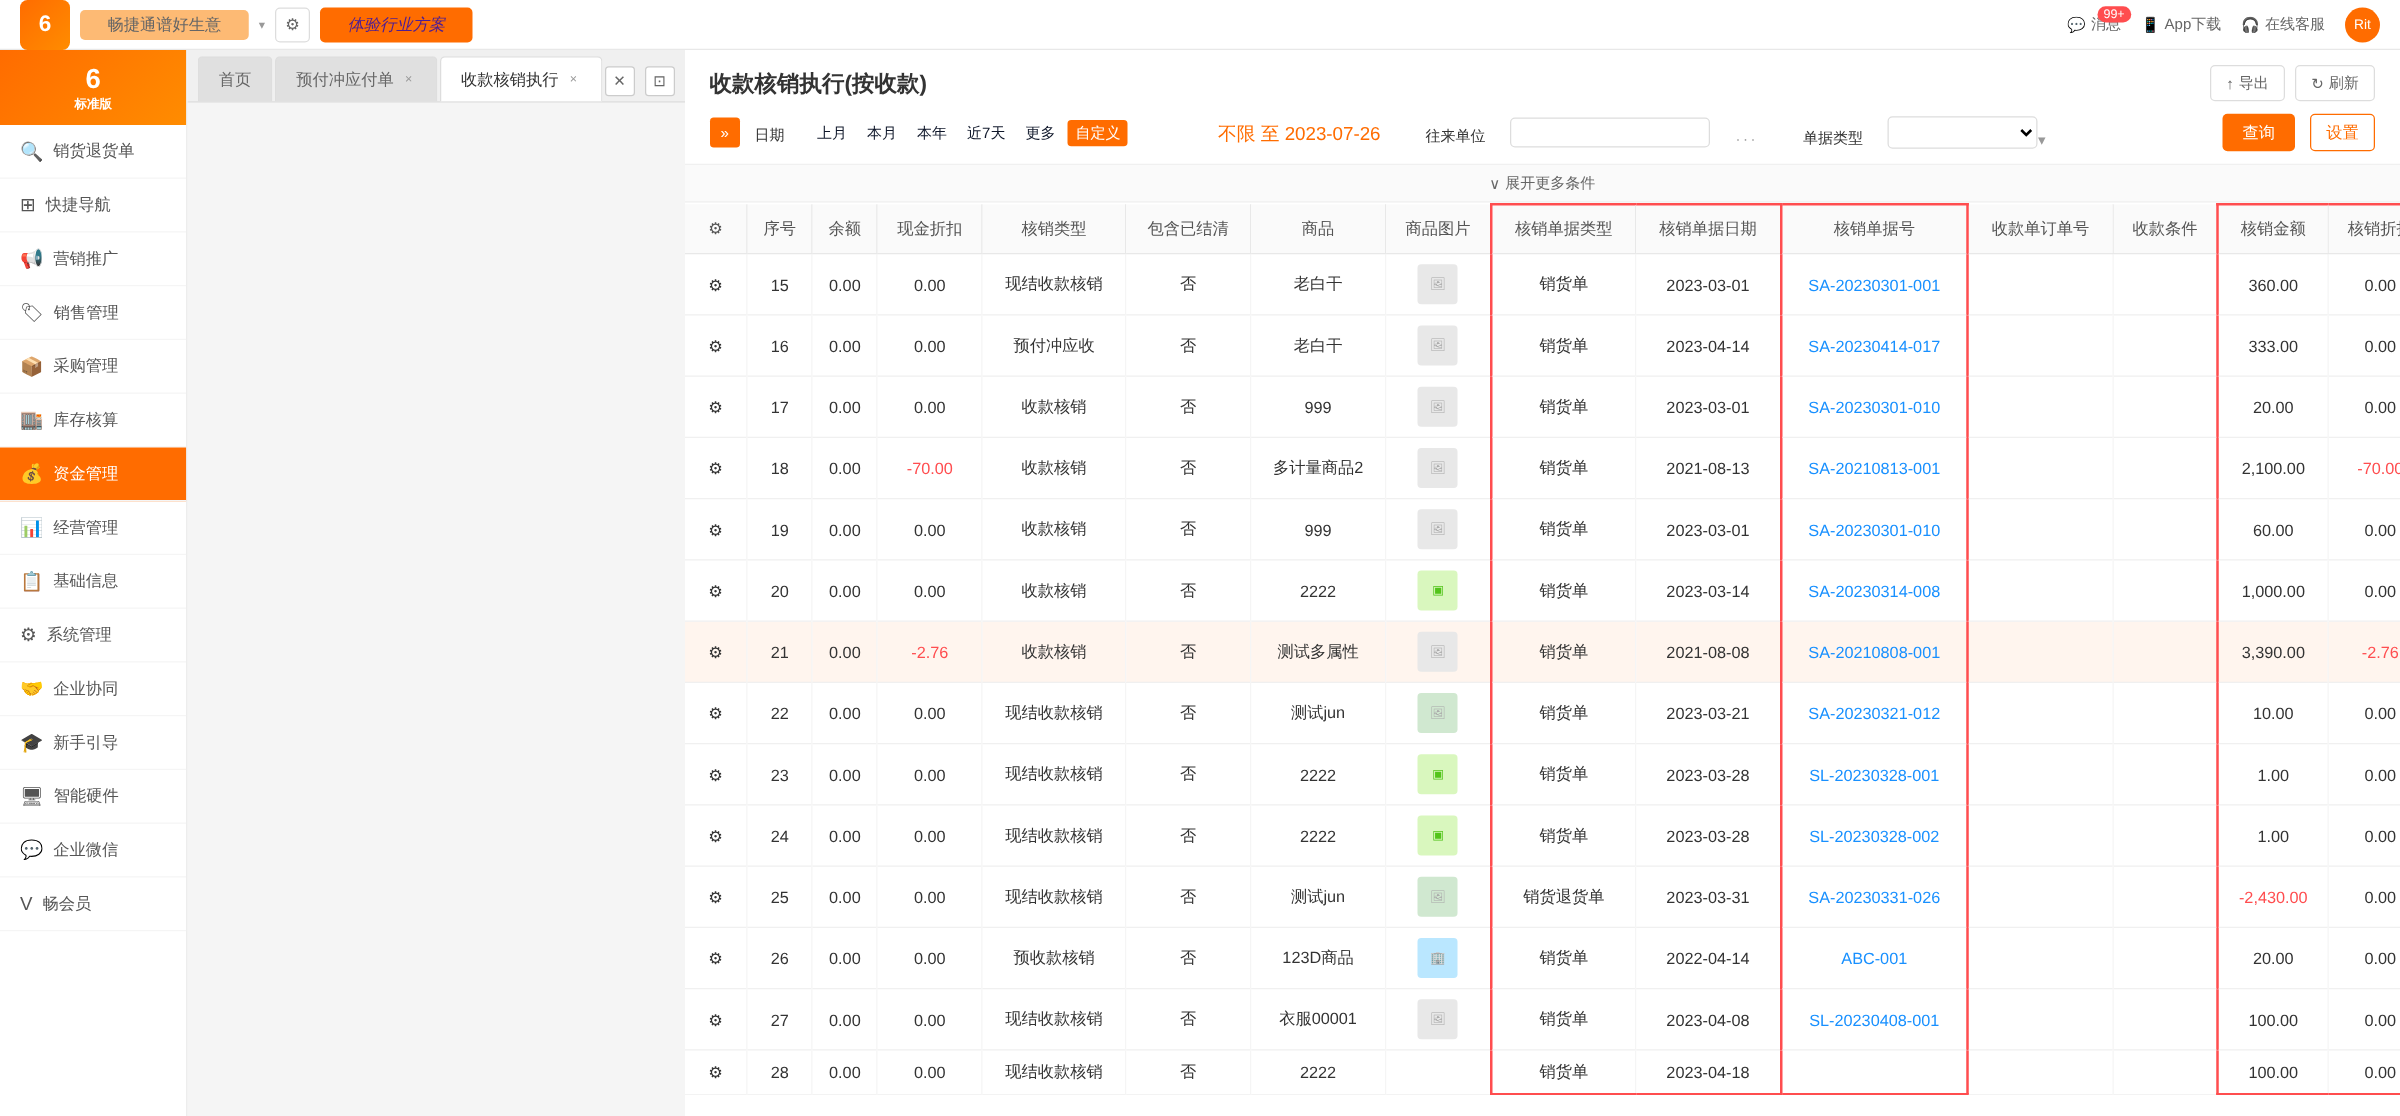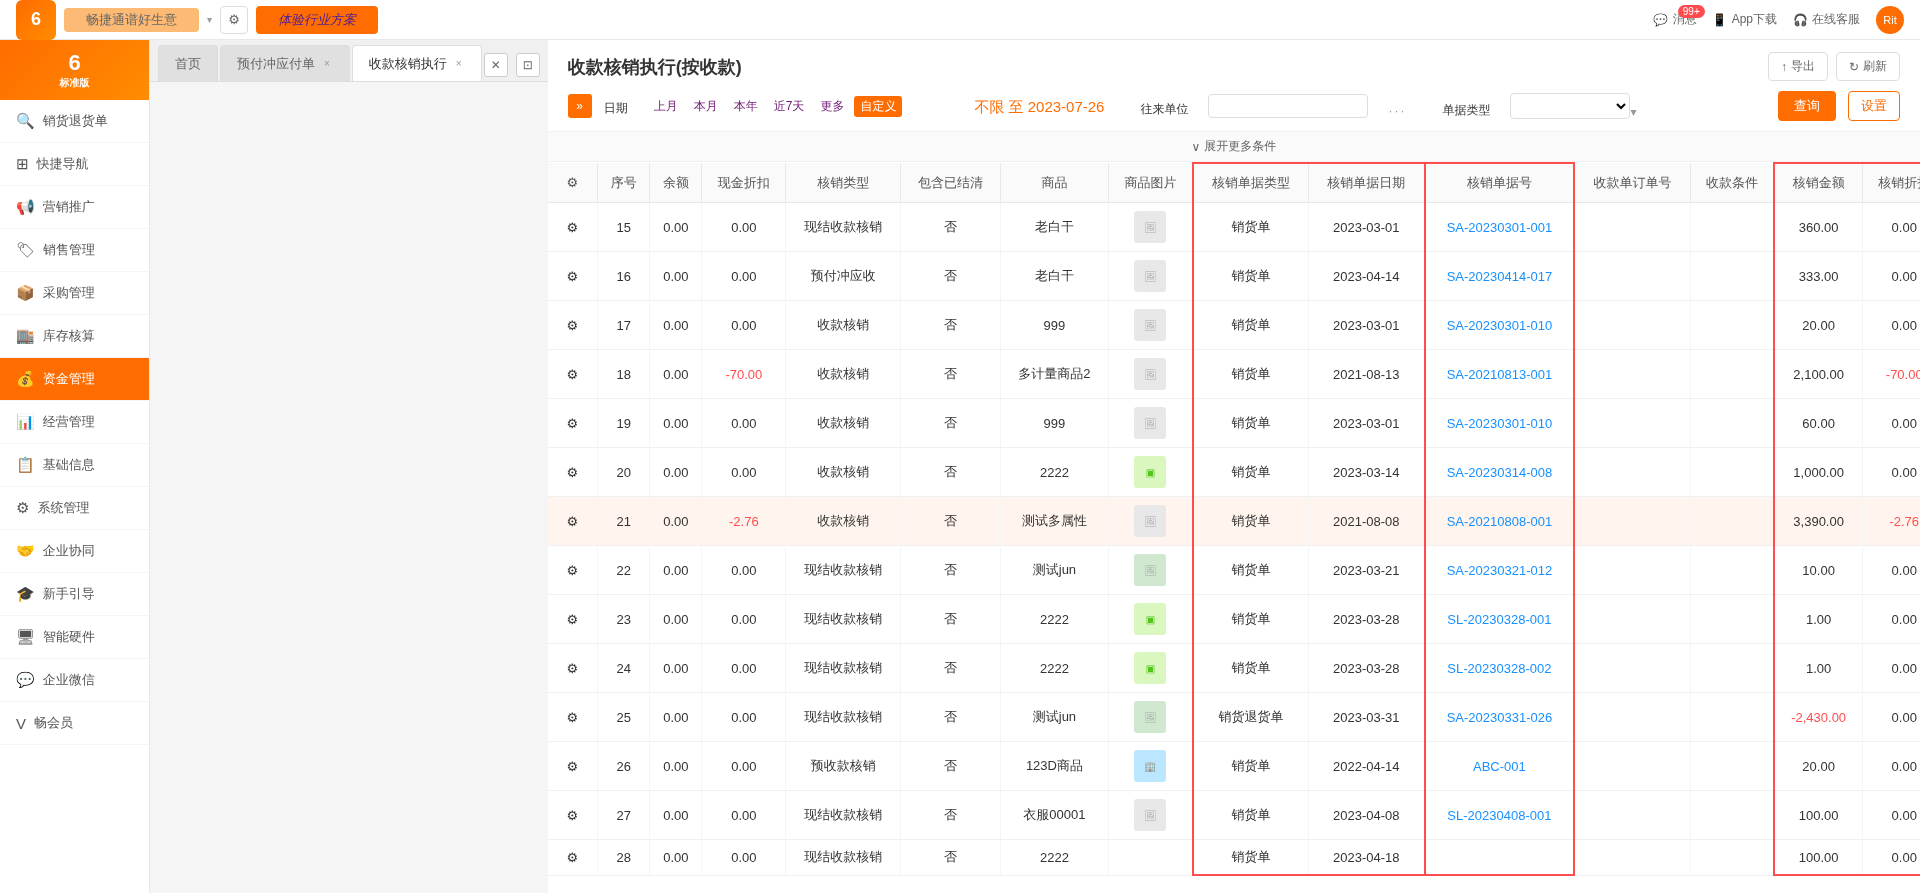--- a/index.html
+++ b/index.html
@@ -246,21 +246,21 @@
     }
     .filter-label { color: #333; }
     .filter-date-options {
       display: flex;
       gap: 4px;
     }
     .date-opt {
       padding: 2px 6px;
       border-radius: 3px;
       cursor: pointer;
-      color: #701a75;
+      color: #0f172a;
       font-size: 12px;
     }
     .date-opt.custom {
       background: #ff6c00;
       color: #fff;
       border-radius: 3px;
     }
     .date-range {
       color: #ff6c00;
       font-size: 15px;

